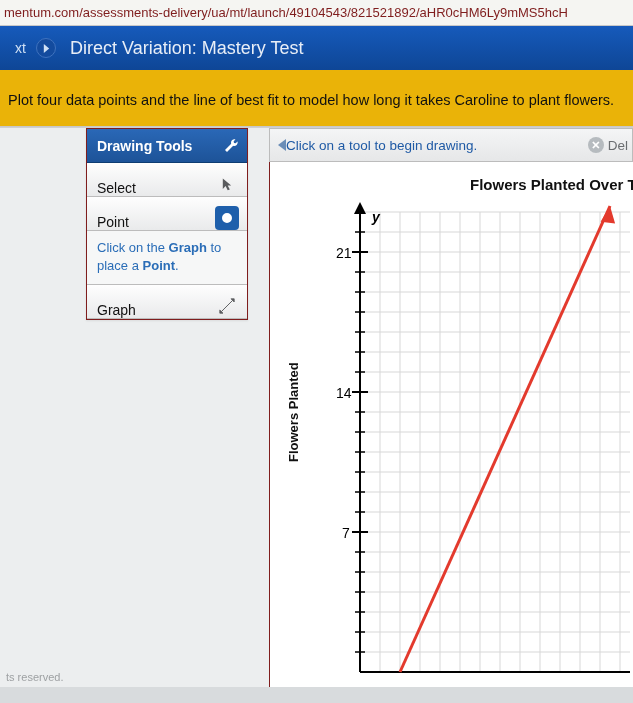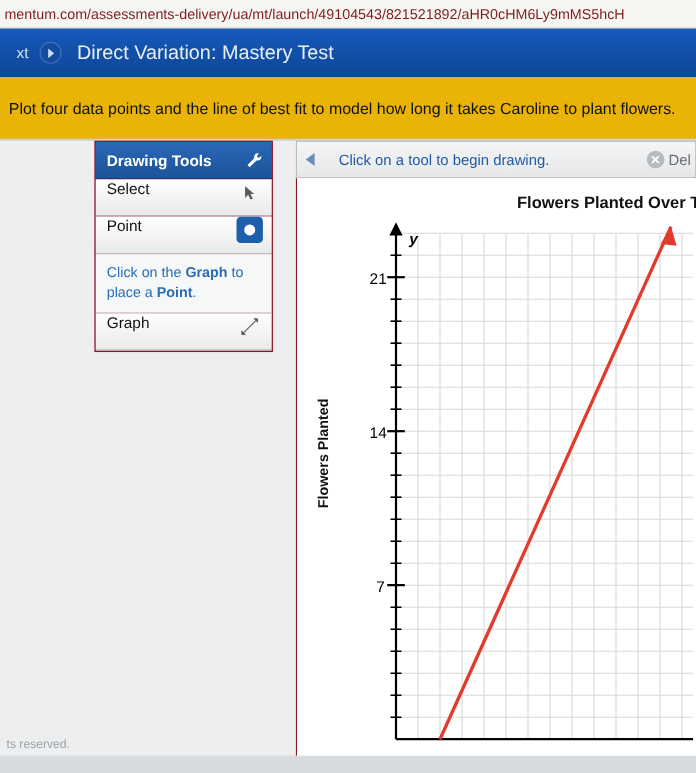--- a/index.html
+++ b/index.html
@@ -9,32 +9,32 @@
   .header { width: 100%; height: 44px; background: #0f4ea3; background: linear-gradient(#165abb, #0e4696); display: flex; align-items: center; color: #e8eef7; font-size: 18px; }
   .xt-box { width: 30px; height: 44px; display:flex; align-items:center; justify-content:flex-end; color:#cfe0f5; font-size:14px; padding-right:4px;}
   .arrow-btn { width: 20px; height: 20px; border-radius: 50%; background: #134b9e; border:1px solid #3f72be; display:flex; align-items:center; justify-content:center; margin: 0 14px 0 6px;}
   .arrow-btn svg { fill:#cfe0f5; }
   .prompt-area { padding: 22px 2px 18px 8px; background: #eab308; border-bottom: 1px solid #c8c8c8; }
   .prompt-area p { font-size: 14.5px; color: #111; }
   .workspace { position: relative; background: #eceeef; height: 560px; margin-top: 0; border-top: 1px solid #cfcfcf; }
   .tools-panel { position: absolute; left: 86px; top: 0; width: 162px; background: #be185d; border: 1px solid #7f1d1d; box-shadow: 0 1px 2px rgba(0,0,0,.08); }
   .tools-header { height: 34px; background: linear-gradient(#2a68b7, #1d5398); color: #fff; display: flex; align-items: center; justify-content: space-between; padding: 0 8px 0 10px; font-size: 14px; font-weight: bold; border-bottom: 1px solid #0e3c72;}
   .wrench { width:16px; height:16px; }
-  .tool-row { height: 34px; display: flex; align-items: flex-start; justify-content: space-between; padding: 0 8px 0 10px; background: linear-gradient(#fefefe,#e9eaeb); border-bottom: 1px solid #bcbcbc; font-size: 14px; color:#111; cursor:pointer;}
+  .tool-row { height: 34px; display: flex; align-items: flex-end; justify-content: space-between; padding: 0 8px 0 10px; background: linear-gradient(#fefefe,#e9eaeb); border-bottom: 1px solid #bcbcbc; font-size: 14px; color:#111; cursor:pointer;}
   .tool-row .icon-slot { width:24px; height:24px; display:flex; align-items:center; justify-content:center;}
   .tool-row.selected .icon-slot { background:#1e5fab; border-radius:4px; }
   .cursor-ico { width:14px; height:14px; }
   .point-dot { width:10px; height:10px; border-radius:50%; background:#fff; border:2px solid #bcd3eb; }
   .tool-row.selected .point-dot { background:#fff; border:2px solid #fff; box-shadow: 0 0 0 1px #1e5fab;}
   .hint-row { padding: 8px 10px 10px 10px; font-size: 13px; color:#2a6db7; background:#f6f7f7; border-bottom:1px solid #bcbcbc; line-height:1.35;}
   .hint-row .g { color:#2a6db7; font-weight:bold; }
   .hint-row .p { color:#2a6db7; font-weight:bold; }
   .line-arrows { width:16px; height:16px; }
   .graph-bar { position:absolute; left: 269px; right:0; top:0; height:34px; background: linear-gradient(#f4f5f6,#e6e7e8); border:1px solid #bcbcbc; border-left:1px solid #bcbcbc; display:flex; align-items:center; padding-left:8px; font-size:13.5px; color:#1f5aa5; justify-content:space-between; }
-  .graph-bar .left { display:flex; align-items:center; gap:22px;}
+  .graph-bar .left { display:flex; align-items:center; gap:0;}
   .graph-bar .tri { width:0; height:0; border-top:6px solid transparent; border-bottom:6px solid transparent; border-right:8px solid #6a8db7; }
   .del-btn { display:flex; align-items:center; gap:4px; color:#6a6d70; font-size:13.5px; padding-right:4px; cursor:pointer;}
   .del-x { width:16px; height:16px; border-radius:50%; background:#b6bbbf; display:flex; align-items:center; justify-content:center; color:#fff; font-size:11px; font-weight:bold;}
   .graph-area { position:absolute; left:269px; right:0; top:34px; bottom:0; background:#fff; border-left:1px solid #7f1d1d; border-right:none; overflow:hidden;}
   .chart-title { text-align:center; font-size:15px; font-weight:bold; color:#111; margin-top:14px; white-space:nowrap; position:absolute; left:200px; top:0;}
   .chart-svg { position:absolute; left:20px; top:40px; }
   .y-axis-label { position:absolute; left:16px; top:300px; transform: rotate(-90deg); transform-origin: left top; font-size:13px; font-weight:bold; color:#111;}
   .footer-note { position:absolute; left:0; bottom:0; font-size:11px; color:#9ea1a3; padding:4px 6px;}
 </style>
 </head>

